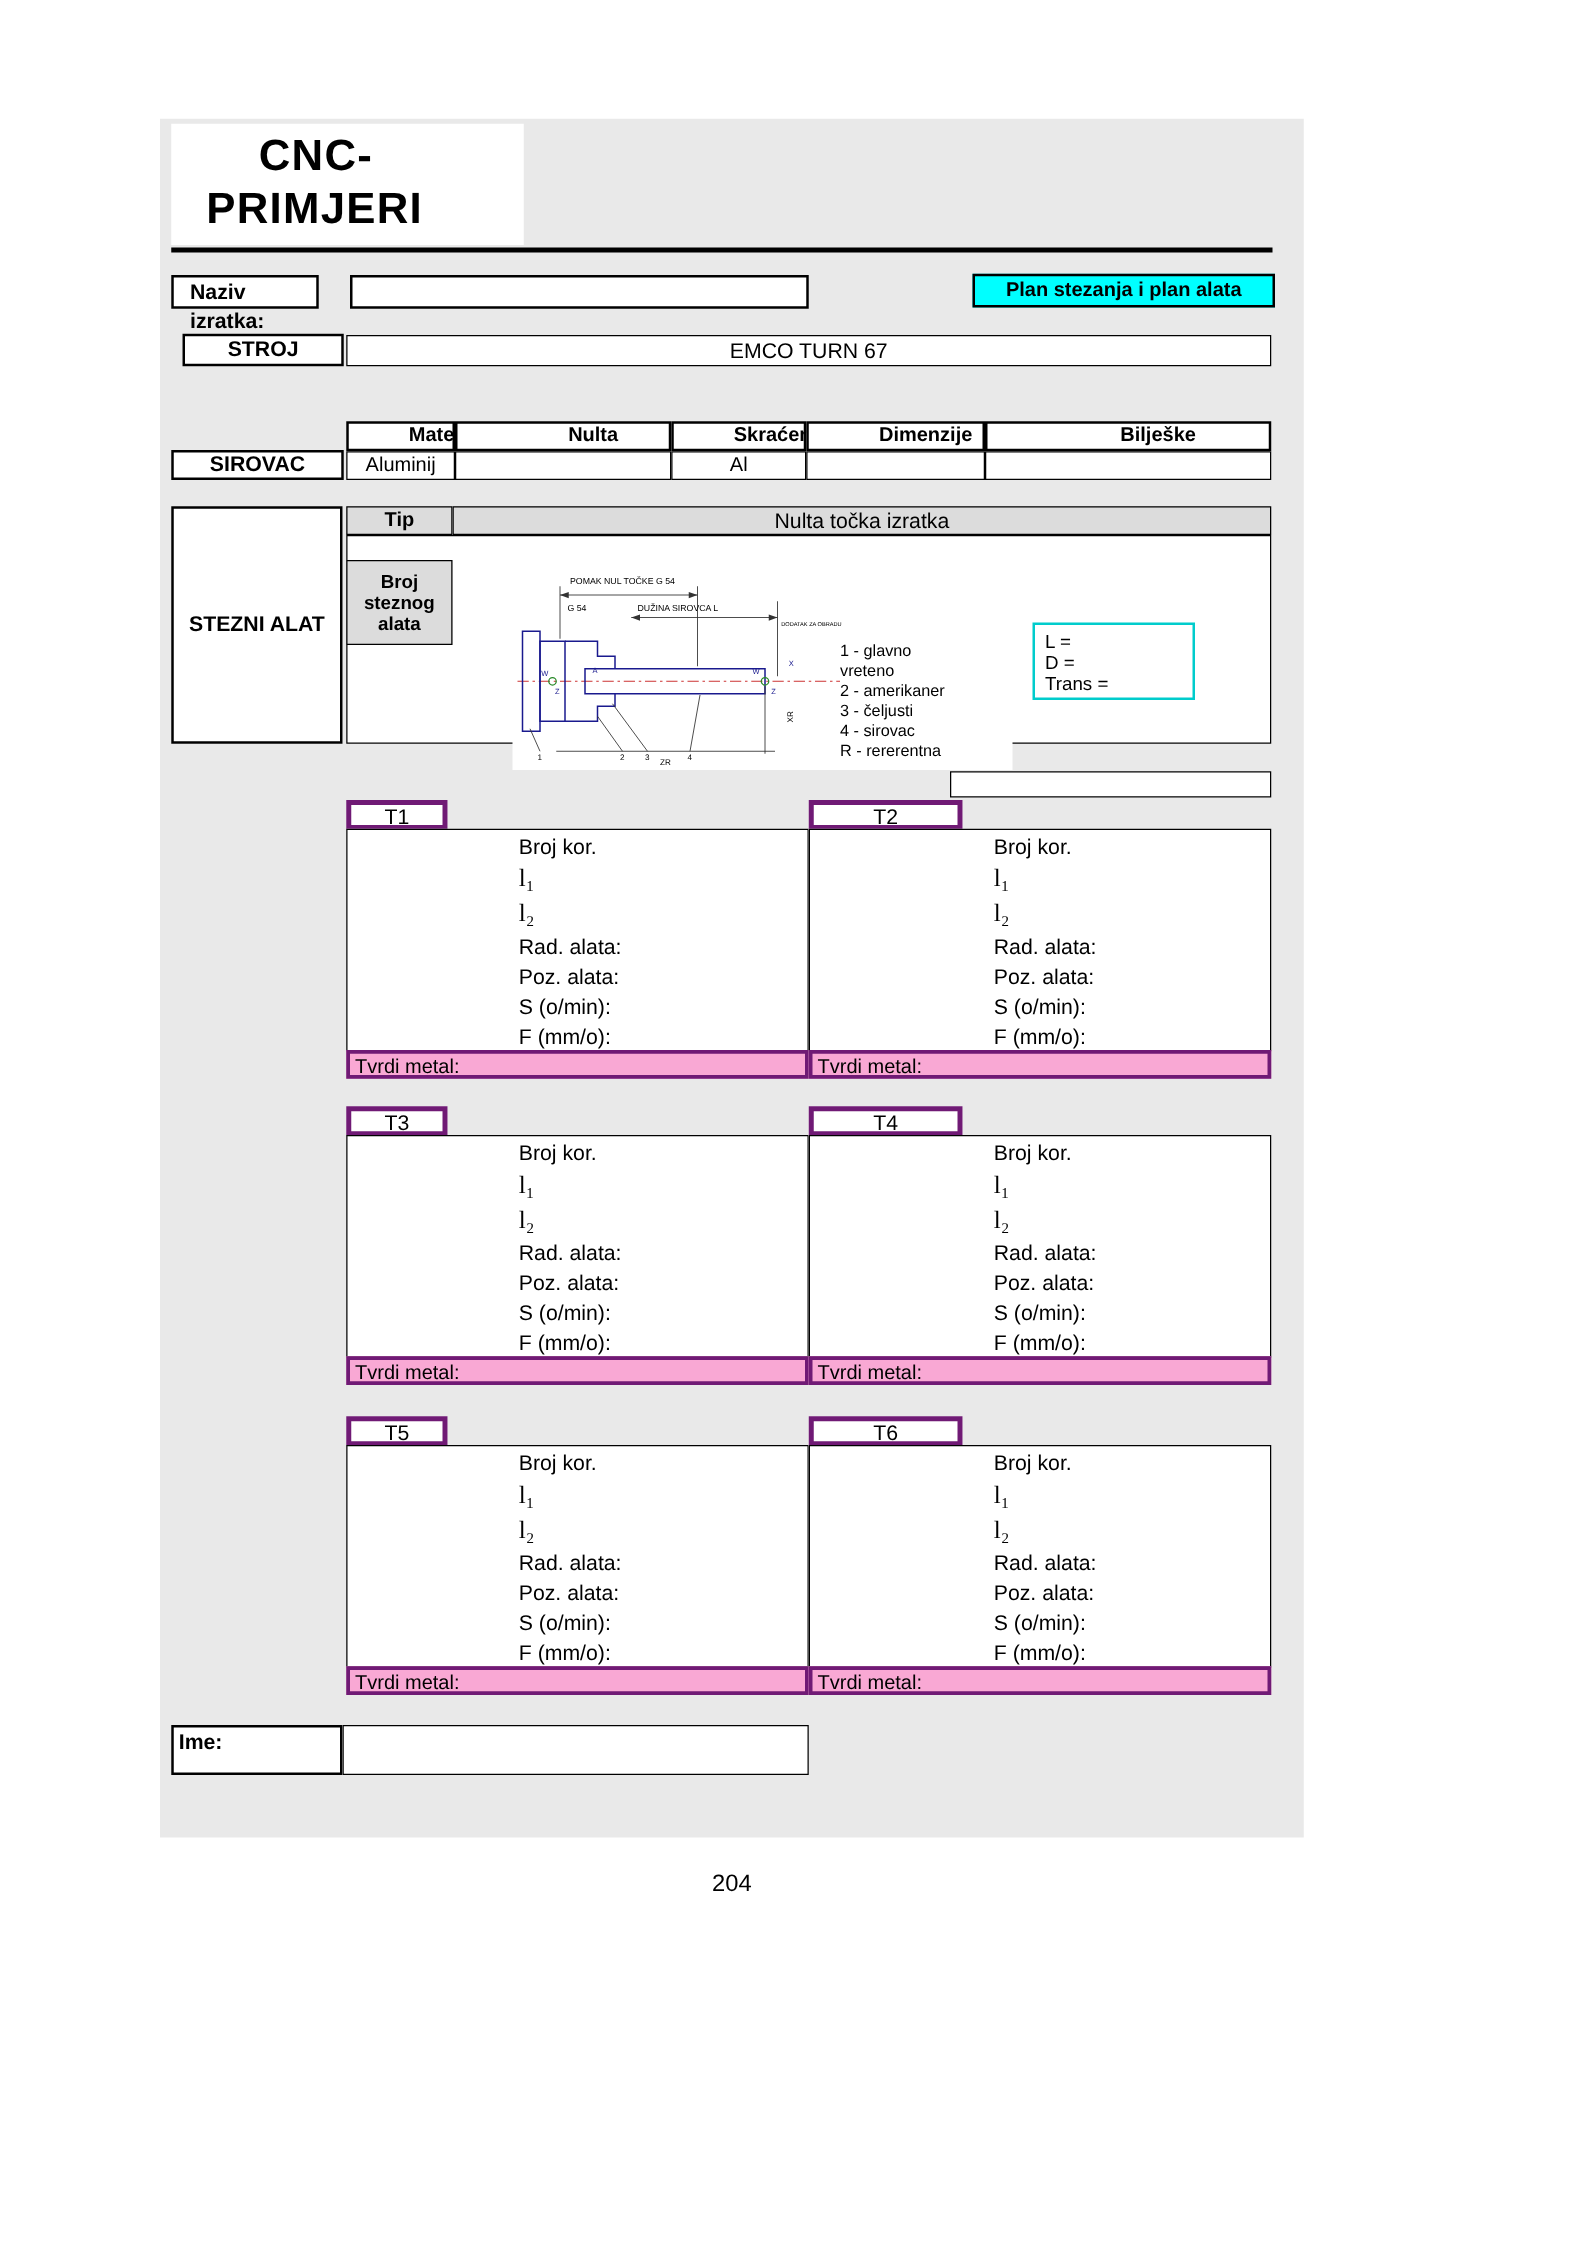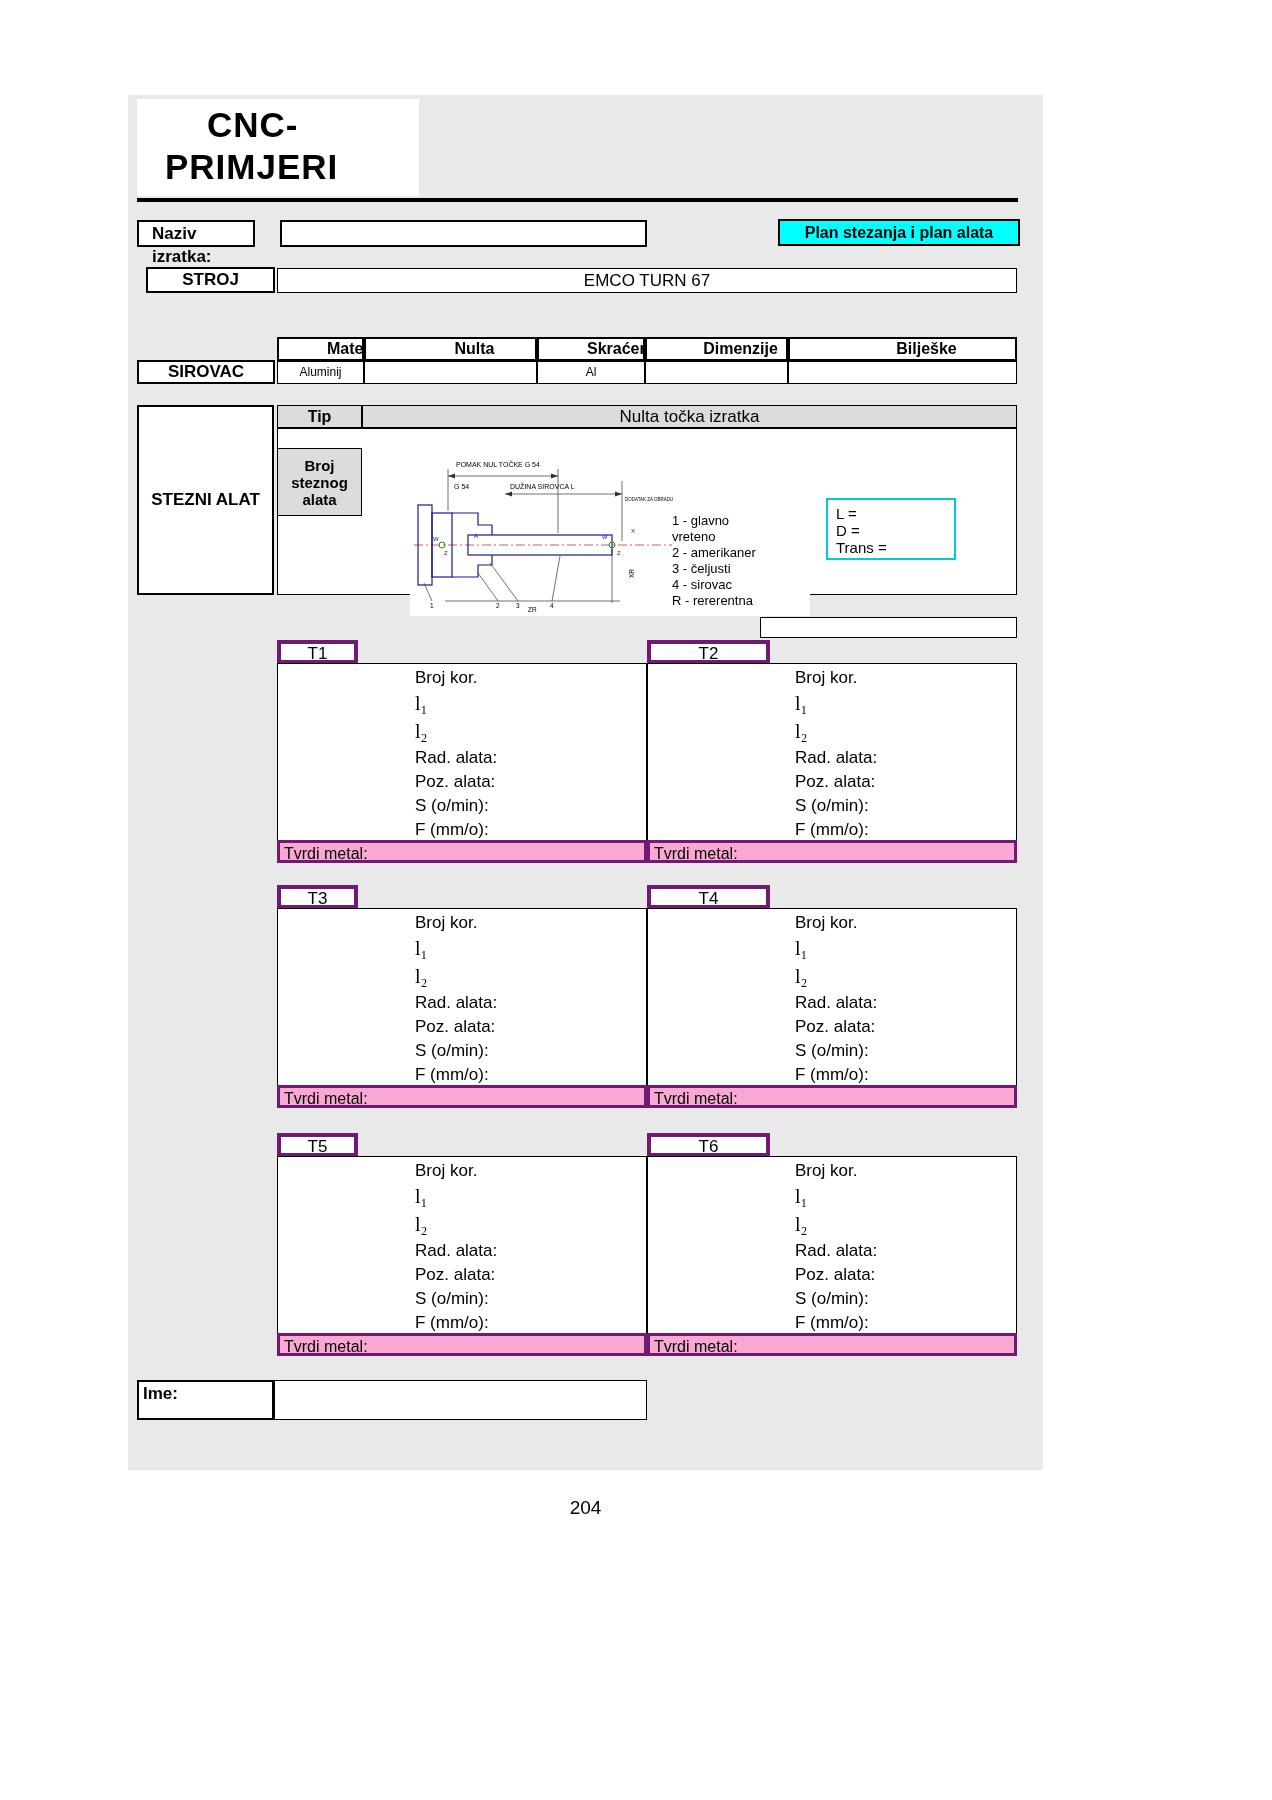--- a/index.html
+++ b/index.html
@@ -17,21 +17,21 @@
   
   .lblbox { position:absolute; border:2px solid #000; background:#fff; font-weight:bold; font-size:17px; }
   .naziv-label { left:9px; top:125px; width:118px; height:27px; line-height:23px; padding-left:13px; }
   .naziv-input { position:absolute; left:152px; top:125px; width:367px; height:27px; border:2px solid #000; background:#fff; }
   .plan-badge  { position:absolute; left:650px; top:124px; width:242px; height:27px; background:#00ffff; border:2px solid #000; font-weight:bold; font-size:16px; text-align:center; line-height:23px; }
   .stroj-label { left:18px; top:172px; width:129px; height:26px; text-align:center; line-height:22px; }
   .stroj-value { position:absolute; left:149px; top:173px; width:740px; height:25px; border:1px solid #000; background:#fff; text-align:center; font-size:17px; line-height:23px; }
 
   
   .hcell { position:absolute; top:242px; height:24px; border:2px solid #000; background:#fff; font-weight:bold; text-align:center; font-size:16px; line-height:20px;padding-left:48px; }
-  .dcell { position:absolute; top:266px; height:23px; border:1px solid #000; background:#fff; text-align:center; font-size:12px; line-height:21px; }
+  .dcell { position:absolute; top:266px; height:23px; border:1px solid #000; background:#fff; text-align:center; font-size:16px; line-height:21px; }
   .sirovac-label { left:9px; top:265px; width:138px; height:24px; text-align:center; line-height:20px; }
 
   
   .stezni-label { left:9px; top:310px; width:137px; height:190px; display:flex; align-items:center; justify-content:center; }
   .ghead { position:absolute; top:310px; height:23px; background:#dcdcdc; border:1px solid #000; font-size:16px; line-height:21px; text-align:center; }
   .tip   { left:149px; width:85px; font-weight:bold; }
   .nulta { left:234px; width:655px; font-size:17px; }
   .stezni-panel { position:absolute; left:149px; top:333px; width:740px; height:167px; background:#fff; border:1px solid #000; }
   .broj { position:absolute; left:149px; top:353px; width:85px; height:68px; background:#dcdcdc; border:1px solid #000; font-weight:bold; font-size:15px; line-height:17px; text-align:center; display:flex; align-items:center; justify-content:center; padding:0 3px; }
   .draw-overlay { position:absolute; left:282px; top:358px; width:400px; height:163px; background:#fff; overflow:hidden; }

